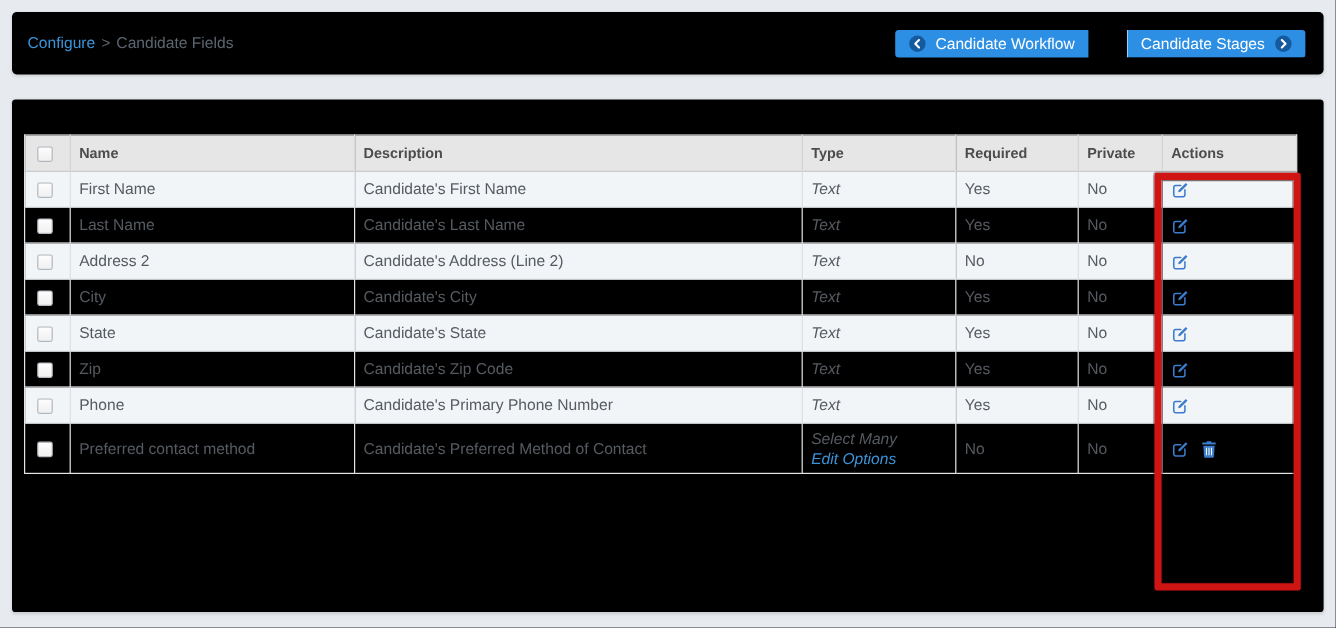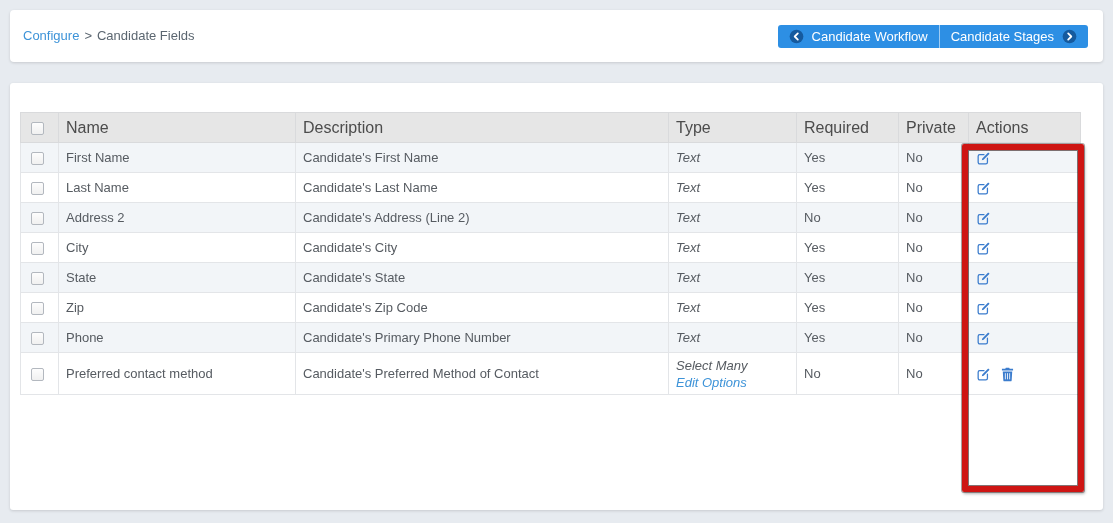--- a/index.html
+++ b/index.html
@@ -6,34 +6,34 @@
   html,body { width:1113px; height:523px; }
   body {
     font-family: "Liberation Sans", "DejaVu Sans", sans-serif;
     background:#e7ebf0;
     position:relative;
     overflow:hidden;
     color:#555;
   }
   .card {
     position:absolute;
-    background:#ffffff;
+    background:#000000;
     border-radius:4px;
     box-shadow:0 1px 3px rgba(0,0,0,.14);
   }
   
   #crumb-bar { left:10px; top:10px; width:1093px; height:52px; }
   .crumb {
     position:absolute; left:13px; top:0; height:52px; line-height:52px;
     font-size:13px; color:#5b6670; white-space:nowrap;
   }
   .crumb a { color:#3d93d8; text-decoration:none; cursor:pointer; }
   .crumb .sep { margin:0 5px; color:#5b6670; }
   
-  .btn-group { position:absolute; right:15px; top:15px; height:23px; display:flex; }
+  .btn-group { position:absolute; right:15px; top:15px; height:23px; display:flex;gap:32px; }
   .nav-btn {
     background:#2d8fe4; color:#fff; border:none; font:13px "Liberation Sans", sans-serif;
     height:23px; padding:0 11px; display:flex; align-items:center; gap:8px; cursor:pointer;
     white-space:nowrap;
   }
   .nav-btn.prev { border-radius:3px 0 0 3px; }
   .nav-btn.next { border-radius:0 3px 3px 0; border-left:1px solid rgba(255,255,255,.55); }
   .circ-icon { display:inline-block; width:15px; height:15px; }
   
   #panel { left:10px; top:83px; width:1093px; height:427px; border-radius:3px; }
@@ -43,21 +43,21 @@
     border-radius:3px 3px 0 0; letter-spacing:.1px;
   }
   .panel-body { padding:29px 23px 0 10px; }
   
   table { width:1060px; border-collapse:collapse; table-layout:fixed; font-size:13px; }
   col.c0{width:38px} col.c1{width:237px} col.c2{width:373px} col.c3{width:128px}
   col.c4{width:102px} col.c5{width:70px} col.c6{width:112px}
   th, td { border:1px solid #e3e5e8; padding:0 7px; text-align:left; vertical-align:middle; }
   thead th {
     background:#e6e6e6; border-color:#d9dadc; height:30px;
-    font-weight:400; color:#4c4c4c; font-size:16px;
+    font-weight:700; color:#4c4c4c; font-size:12px;
   }
   tbody td { height:30px; color:#565b61; }
   tbody tr:nth-child(odd) td { background:#f2f5f8; }
   tbody tr.tall td { height:42px; }
   td.c-type .type-lines { line-height:17px; padding:3px 0;font-style:italic; }
   a.opt-link { color:#3d93d8; text-decoration:none; cursor:pointer; display:inline-block; }
   
   .cb {
     display:inline-block; width:13px; height:13px; vertical-align:middle;
     border:1px solid #b3b8bf; border-radius:2px;

